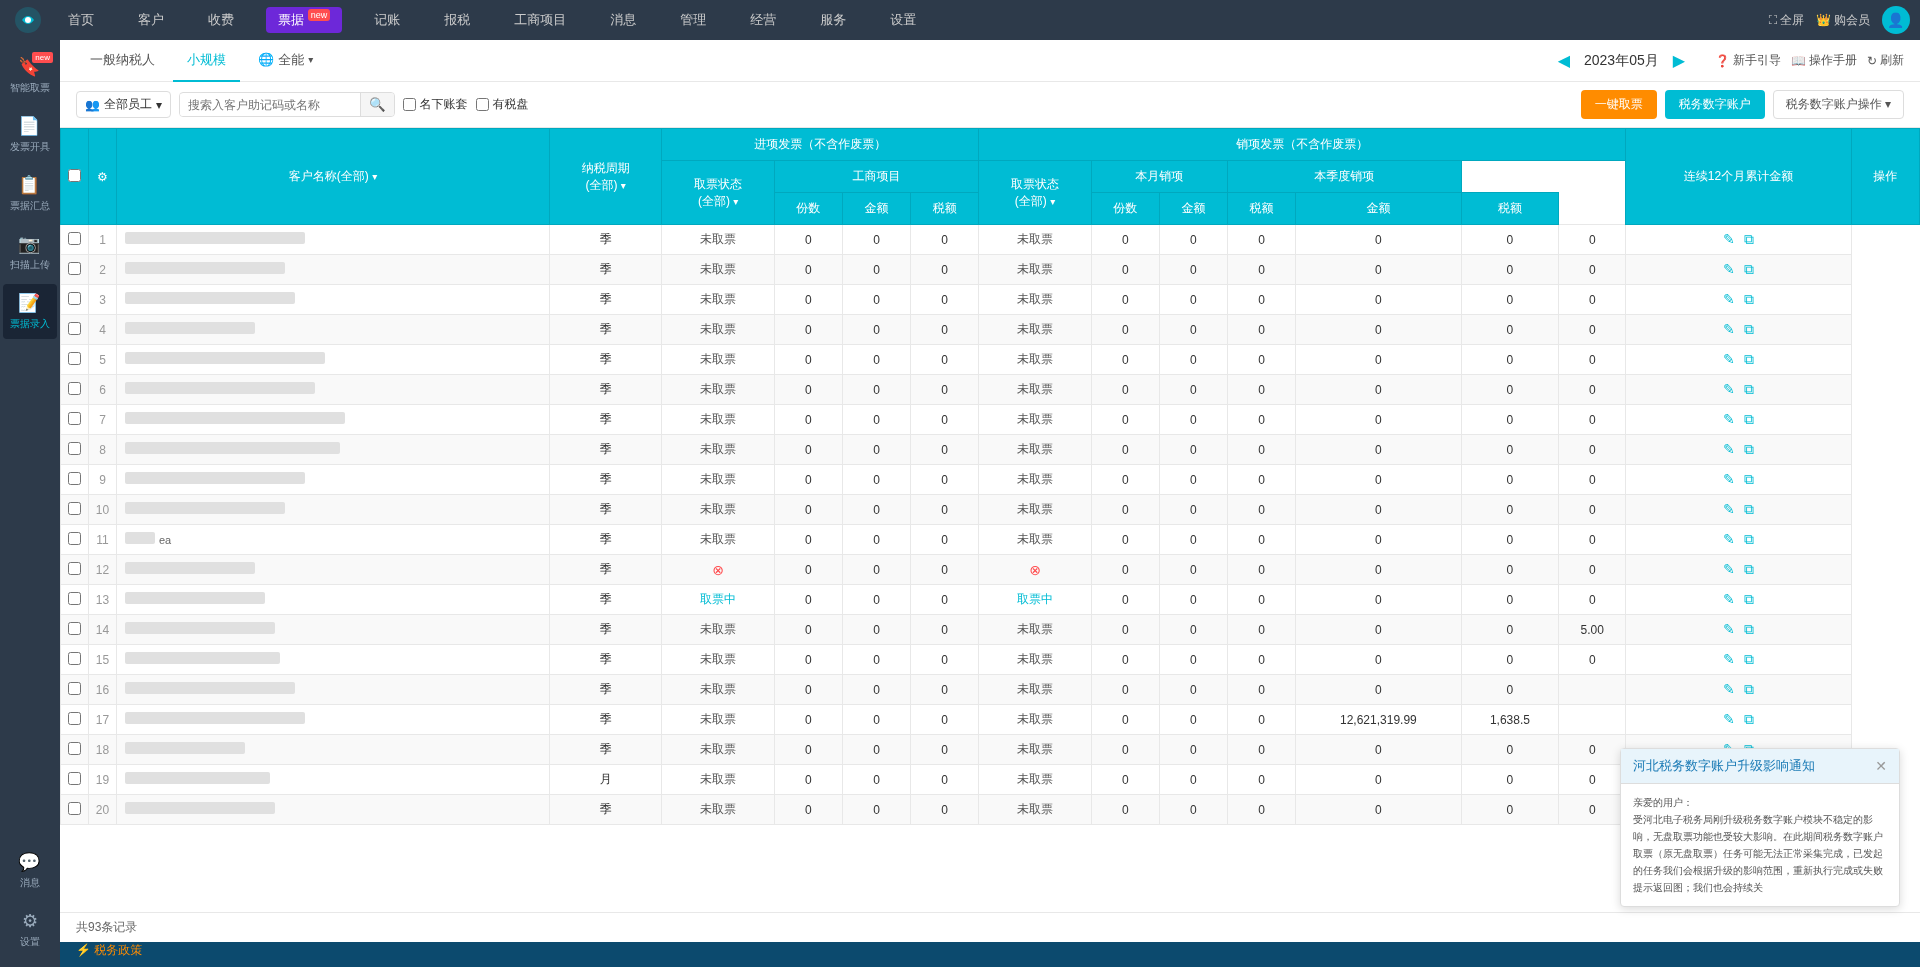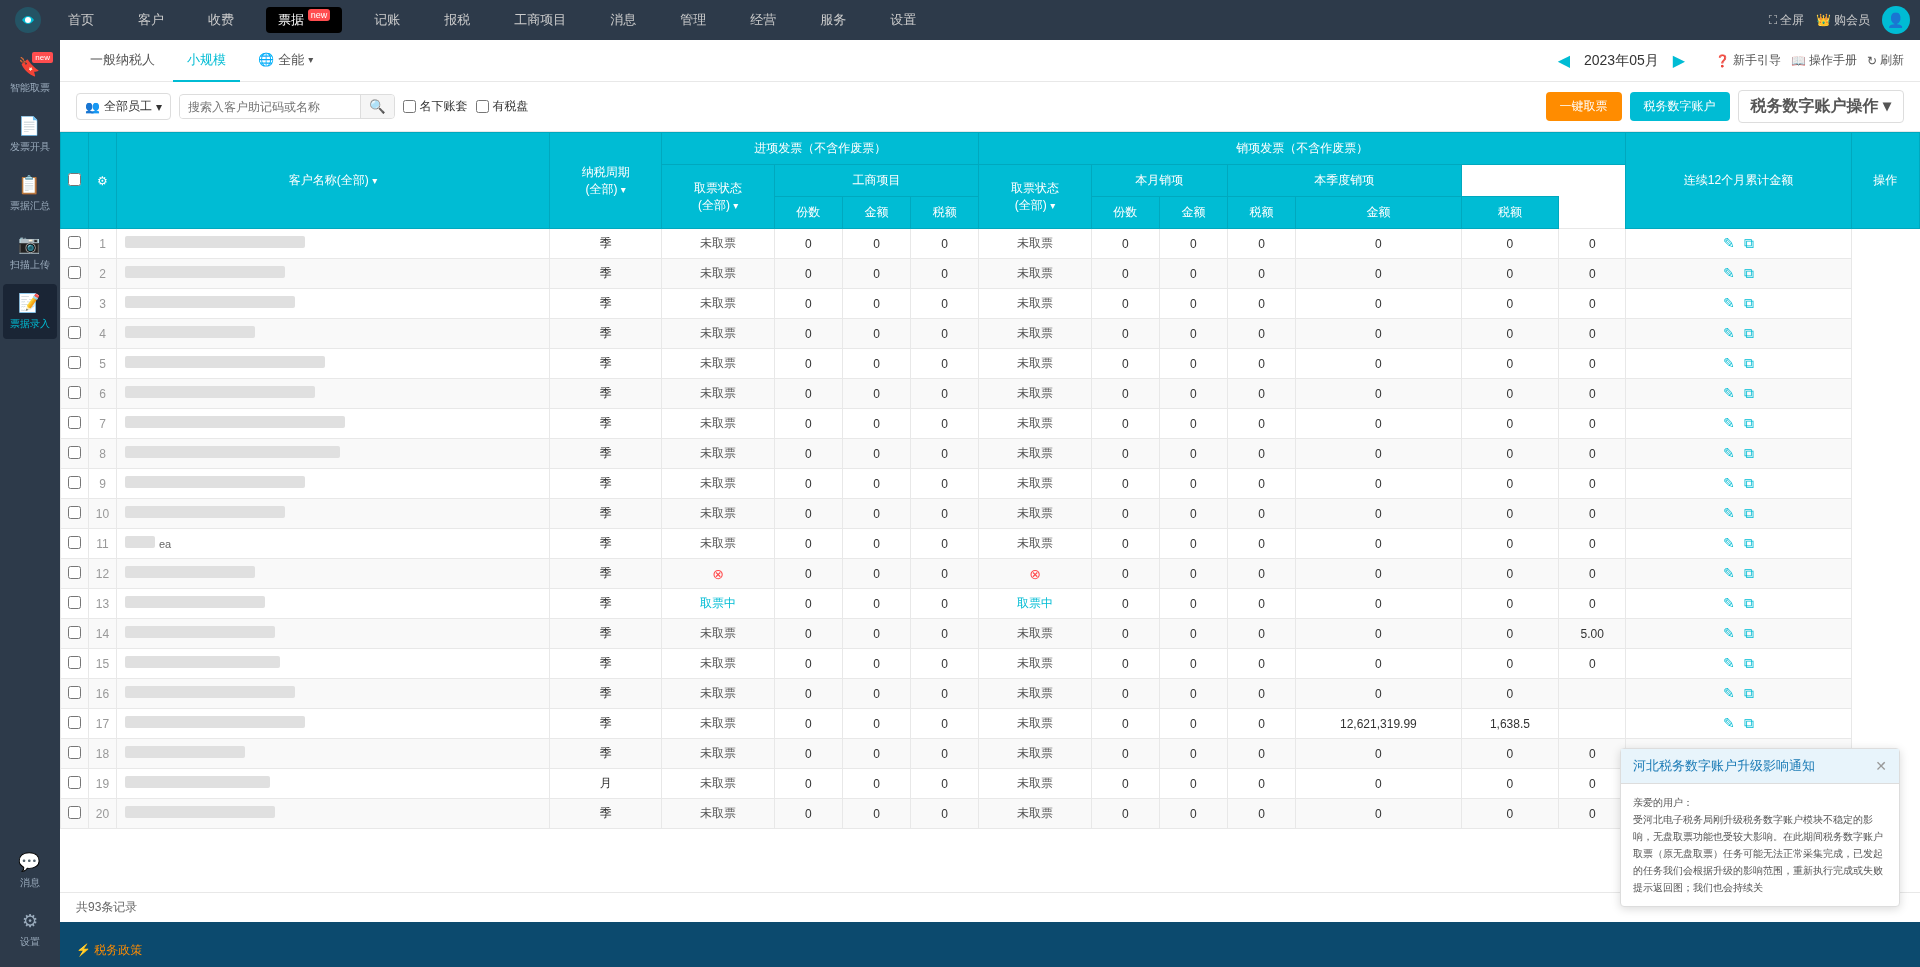--- a/index.html
+++ b/index.html
@@ -26,21 +26,21 @@
     .nav-items { display: flex; align-items: center; flex: 1; gap: 20px; }
     .nav-item {
       padding: 4px 12px;
       color: #ccc;
       cursor: pointer;
       border-radius: 3px;
       font-size: 13px;
       white-space: nowrap;
     }
     .nav-item.active {
-      background: #000000;
+      background: #6d28d9;
       color: #fff;
       border-radius: 4px;
     }
     .nav-item .badge-new {
       background: #ff4d4f;
       color: #fff;
       font-size: 9px;
       padding: 1px 3px;
       border-radius: 3px;
       vertical-align: top;
@@ -236,26 +236,25 @@
       padding: 6px 14px;
       font-size: 12px;
       cursor: pointer;
     }
     .btn-outline {
       background: #fff;
       color: #555;
       border: 1px solid #ddd;
       border-radius: 4px;
       padding: 5px 12px;
-      font-size: 16px;
+      font-size: 12px;
       cursor: pointer;
       display: flex;
       align-items: center;
       gap: 4px;
-      font-weight: bold;
     }
 
     
     .table-container {
       flex: 1;
       overflow: auto;
       background: #fff;
       margin: 0;
     }
     table {
@@ -341,21 +340,21 @@
     .notification-close { cursor: pointer; color: #999; font-size: 14px; }
     .notification-body {
       padding: 10px 12px;
       color: #555;
       line-height: 1.7;
       font-size: 10px;
     }
     .tax-policy {
       color: #ff8c00;
       font-size: 12px;
-      padding: 20px 16px 8px;
+      padding: 0 16px 8px;
       cursor: pointer;
       display: flex;
       align-items: center;
       gap: 4px;
       border-radius: 9px;
     }
     .underline-value { color: #333; }
   </style>
 </head>
 <body>

